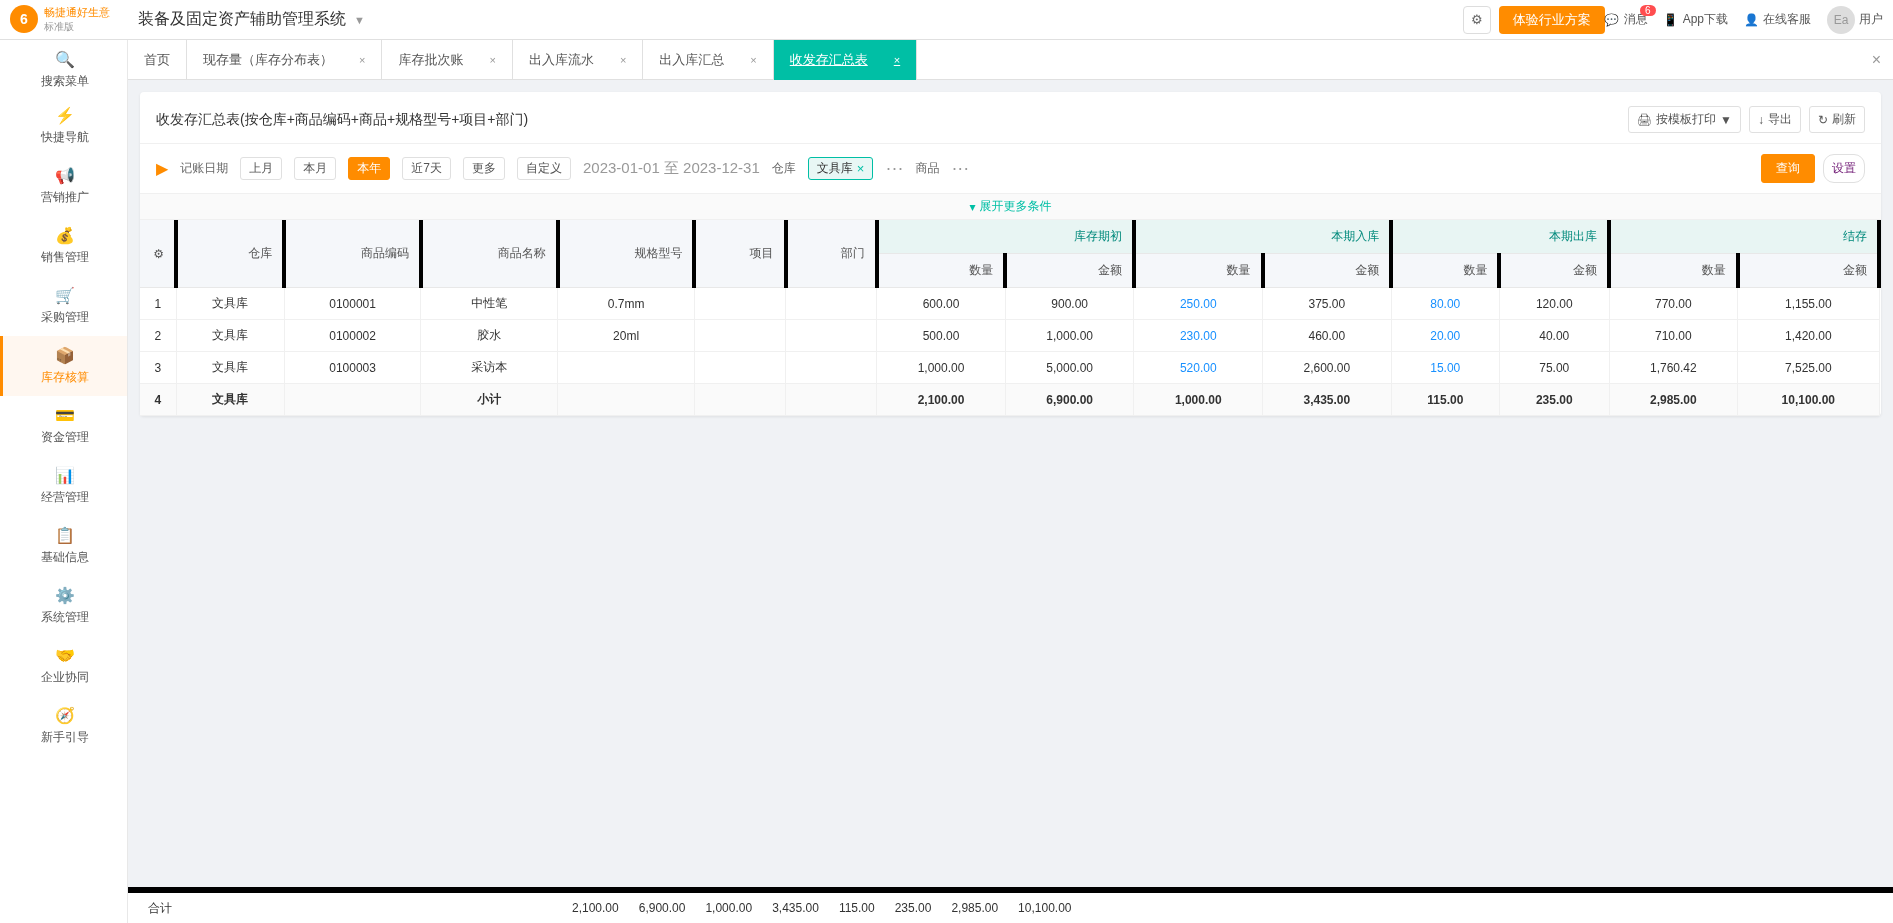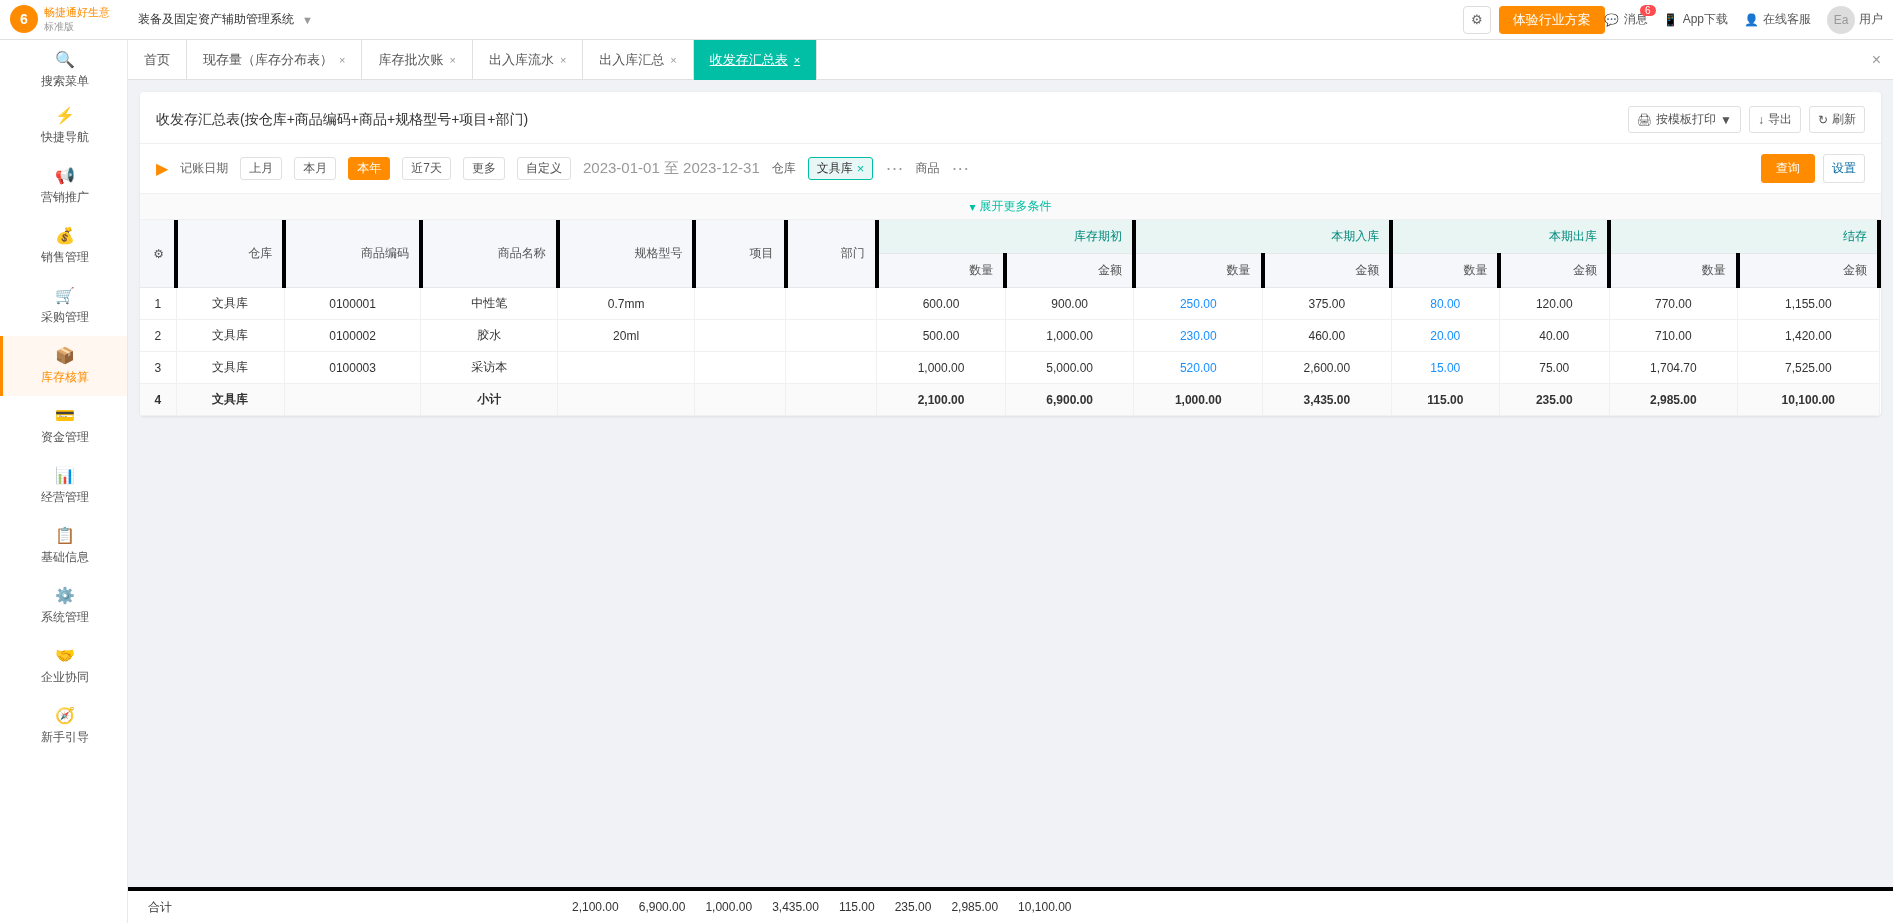--- a/index.html
+++ b/index.html
@@ -13,51 +13,51 @@
     .content-area { flex: 1; display: flex; flex-direction: column; overflow: hidden; }
     .tab-bar { height: 40px; background: #fff; border-bottom: 1px solid #e0e0e0; display: flex; align-items: center; padding: 0; flex-shrink: 0; }
     .page-content { flex: 1; overflow-y: auto; background: #f0f2f5; padding: 0; }
 
     
     .logo-area { display: flex; align-items: center; gap: 6px; width: 128px; flex-shrink: 0; }
     .logo-icon { width: 28px; height: 28px; background: #ff8c00; border-radius: 50%; display: flex; align-items: center; justify-content: center; color: #fff; font-weight: bold; font-size: 14px; }
     .logo-text { font-size: 11px; color: #ff8c00; line-height: 1.3; }
     .logo-badge { font-size: 10px; color: #999; }
     .system-title { display: flex; align-items: center; gap: 8px; flex: 1; }
-    .system-name { font-size: 12px; color: #333; }
+    .system-name { font-size: 16px; color: #333; }
     .system-dropdown { color: #999; font-size: 11px; cursor: pointer; }
     .gear-btn { width: 28px; height: 28px; border: 1px solid #ddd; border-radius: 4px; display: flex; align-items: center; justify-content: center; cursor: pointer; color: #666; margin-right: 8px; }
     .experience-btn { background: #ff8c00; color: #fff; border: none; border-radius: 4px; padding: 5px 14px; cursor: pointer; font-size: 13px; }
     .top-right { display: flex; align-items: center; gap: 16px; margin-left: auto; }
     .top-right-item { display: flex; align-items: center; gap: 4px; color: #555; font-size: 12px; cursor: pointer; position: relative; }
     .badge { position: absolute; top: -6px; right: -8px; background: #ff4d4f; color: #fff; border-radius: 8px; font-size: 10px; padding: 0 4px; min-width: 16px; text-align: center; }
     .user-avatar { width: 28px; height: 28px; border-radius: 50%; background: #ddd; display: flex; align-items: center; justify-content: center; color: #999; font-size: 12px; }
 
     
     .sidebar-item { display: flex; flex-direction: column; align-items: center; padding: 10px 0; cursor: pointer; color: #555; font-size: 12px; gap: 4px; border-left: 3px solid transparent; }
     .sidebar-item.active { background: #fff7f0; color: #ff8c00; border-left: 3px solid #ff8c00; }
     .sidebar-icon { font-size: 16px; }
     .sidebar-search { padding: 10px 0 6px; }
 
     
-    .tab { display: flex; align-items: center; gap: 4px; padding: 0 16px; height: 40px; font-size: 13px; cursor: pointer; color: #555; border-right: 1px solid #e0e0e0; white-space: nowrap; }
+    .tab { display: flex; align-items: center; gap: 24px; padding: 0 16px; height: 40px; font-size: 13px; cursor: pointer; color: #555; border-right: 1px solid #e0e0e0; white-space: nowrap; }
     .tab.active { color: #fff; background: #00bfa5; text-decoration: underline; }
     .tab .close-x { color: #999; font-size: 11px; margin-left: 2px; }
     .tab.active .close-x { color: #fff; }
     .tab-close-all { margin-left: auto; padding: 0 12px; color: #999; cursor: pointer; font-size: 16px; }
     .tab-home { padding: 0 16px; height: 40px; display: flex; align-items: center; font-size: 13px; color: #555; cursor: pointer; border-right: 1px solid #e0e0e0; }
 
     
     .content-card { background: #fff; margin: 12px; border-radius: 4px; box-shadow: 0 1px 3px rgba(0,0,0,0.08); }
     .card-header { padding: 14px 16px 10px; border-bottom: 1px solid #f0f0f0; display: flex; align-items: center; justify-content: space-between; }
     .card-title { font-size: 14px; font-weight: normal; color: #333; }
     .card-actions { display: flex; align-items: center; gap: 8px; }
     .action-btn { display: flex; align-items: center; gap: 4px; color: #555; font-size: 12px; cursor: pointer; padding: 4px 8px; border: 1px solid #e0e0e0; border-radius: 3px; background: #fff; }
     .action-btn.primary { background: #ff8c00; color: #fff; border-color: #ff8c00; padding: 5px 14px; }
-    .action-btn.settings { color: #0369a1; }
+    .action-btn.settings { color: #701a75; border-radius: 11px; }
 
     
     .filter-row { padding: 10px 16px; display: flex; align-items: center; gap: 12px; background: #fff; border-bottom: 1px solid #f0f0f0; flex-wrap: wrap; }
     .filter-arrow { color: #ff8c00; font-size: 16px; cursor: pointer; }
     .filter-label { color: #666; font-size: 12px; white-space: nowrap; }
     .date-btn { padding: 2px 8px; border-radius: 3px; font-size: 12px; cursor: pointer; border: 1px solid #e0e0e0; color: #555; background: #fff; }
     .date-btn.active { background: #ff8c00; color: #fff; border-color: #ff8c00; }
     .date-range { font-size: 15px; color: #999; white-space: nowrap; }
     .filter-tag { display: flex; align-items: center; background: #e8f7f5; border: 1px solid #00bfa5; border-radius: 3px; padding: 2px 8px; font-size: 12px; color: #333; gap: 4px; }
     .filter-tag .remove { color: #00bfa5; cursor: pointer; font-size: 13px; }
@@ -326,21 +326,21 @@
                       <td>采访本</td>
                       <td></td>
                       <td></td>
                       <td></td>
                       <td>1,000.00</td>
                       <td>5,000.00</td>
                       <td><span class="link">520.00</span></td>
                       <td>2,600.00</td>
                       <td><span class="link">15.00</span></td>
                       <td>75.00</td>
-                      <td>1,704.70</td>
+                      <td>1,760.42</td>
                       <td>7,525.00</td>
                     </tr>
                     <tr class="total-row">
                       <td style="font-weight: bold;">4</td>
                       <td style="font-weight: bold;">文具库</td>
                       <td style="font-weight: bold;"></td>
                       <td style="font-weight: bold;">小计</td>
                       <td></td>
                       <td></td>
                       <td></td>
@@ -352,21 +352,21 @@
                       <td style="font-weight: bold;">235.00</td>
                       <td style="font-weight: bold;">2,985.00</td>
                       <td style="font-weight: bold;">10,100.00</td>
                     </tr>
                   </tbody>
               </table>
             </div>
           </div>
         </div>
 
-        <div class="footer-bar" style="position: sticky; bottom: 0; left: 0; right: 0; background: #fff; border-top: 4px solid #000000; display: flex; align-items: center; padding: 0 20px; font-size: 12px; gap: 20px; height: 36px; margin-top: 0;">
+        <div class="footer-bar" style="position: sticky; bottom: 0; left: 0; right: 0; background: #fff; border-top: 6px solid #000000; display: flex; align-items: center; padding: 0 20px; font-size: 12px; gap: 20px; height: 36px; margin-top: 0;">
           <span>合计</span>
           <span style="margin-left: 380px;">2,100.00</span>
           <span>6,900.00</span>
           <span>1,000.00</span>
           <span>3,435.00</span>
           <span>115.00</span>
           <span>235.00</span>
           <span>2,985.00</span>
           <span>10,100.00</span>
         </div>

